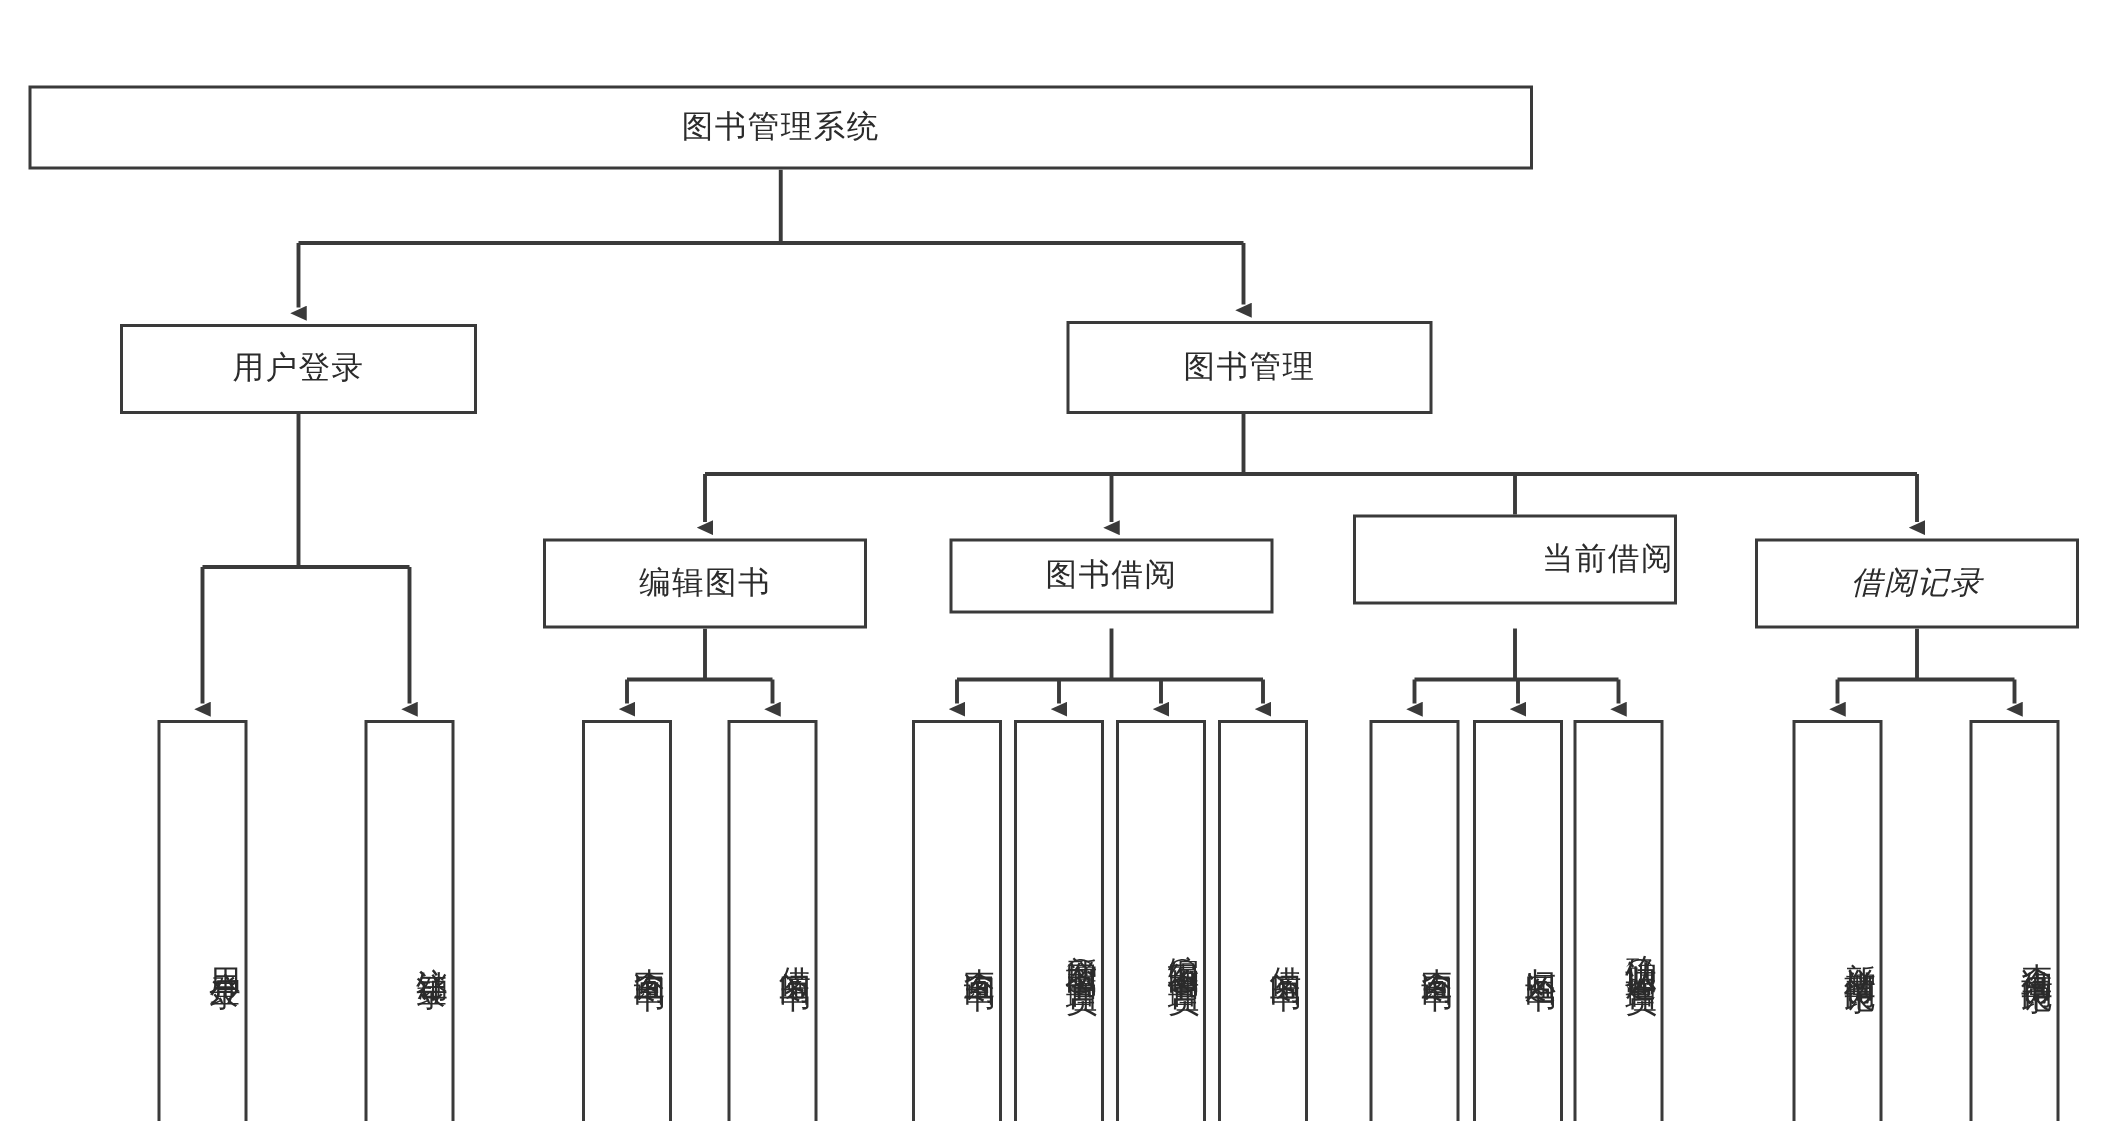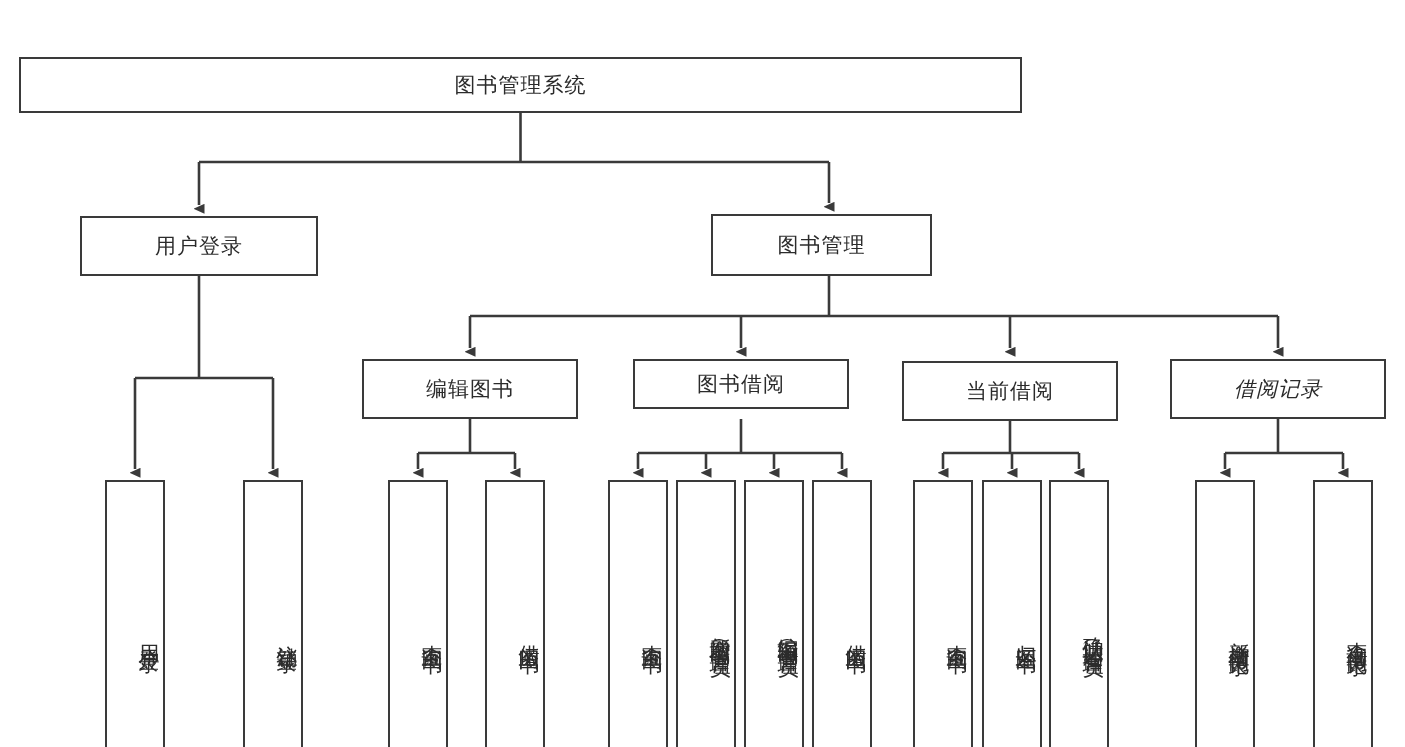--- a/index.html
+++ b/index.html
@@ -114,30 +114,30 @@
       </g>
   </svg>
 
   <div id="nodes-layer">
       <div class="node horiz" style="left: 19px; top: 13px; width: 1003px; height: 56px;">
         <span class="hlabel">图书管理系统</span>
       </div>
       <div class="node horiz" style="left: 80px; top: 172px; width: 238px; height: 60px;">
         <span class="hlabel">用户登录</span>
       </div>
-      <div class="node horiz" style="left: 711px; top: 170px; width: 221px; height: 62px;">
+      <div class="node horiz" style="left: 711px; top: 170px; width: 244px; height: 62px;">
         <span class="hlabel">图书管理</span>
       </div>
       <div class="node horiz" style="left: 362px; top: 315px; width: 216px; height: 60px;">
         <span class="hlabel">编辑图书</span>
       </div>
       <div class="node horiz" style="left: 633px; top: 315px; width: 216px; height: 50px;">
         <span class="hlabel">图书借阅</span>
       </div>
-      <div class="node horiz" style="left: 902px; top: 317px; width: 216px; height: 60px;">
+      <div class="node horiz" style="left: 902px; top: 299px; width: 216px; height: 60px; justify-content: flex-end;">
         <span class="hlabel">当前借阅</span>
       </div>
       <div class="node horiz" style="left: 1170px; top: 315px; width: 216px; height: 60px; font-style: italic;">
         <span class="hlabel">借阅记录</span>
       </div>
       <div class="node vert" style="left: 105px; top: 436px; width: 60px; height: 299px;">
         <span class="vlabel">用户登录</span>
       </div>
       <div class="node vert" style="left: 243px; top: 436px; width: 60px; height: 299px;">
         <span class="vlabel">注销登录</span>

